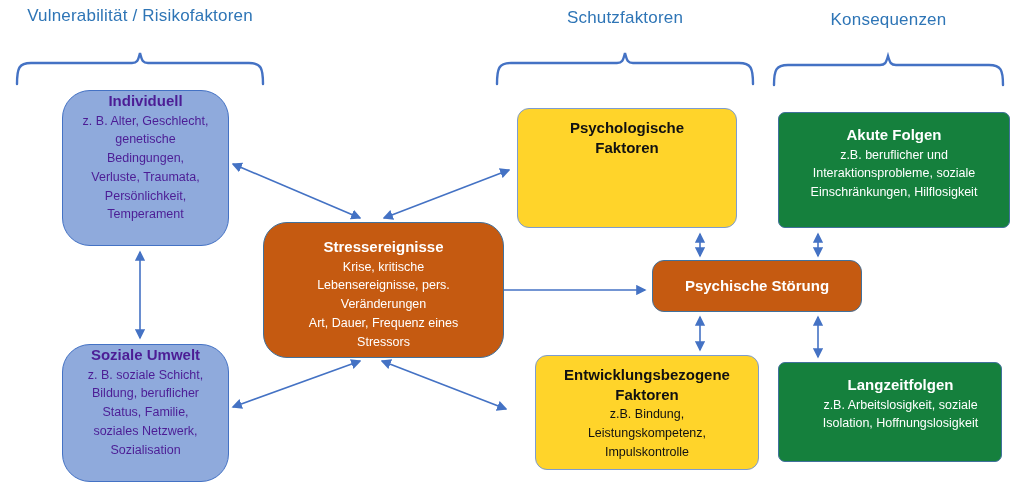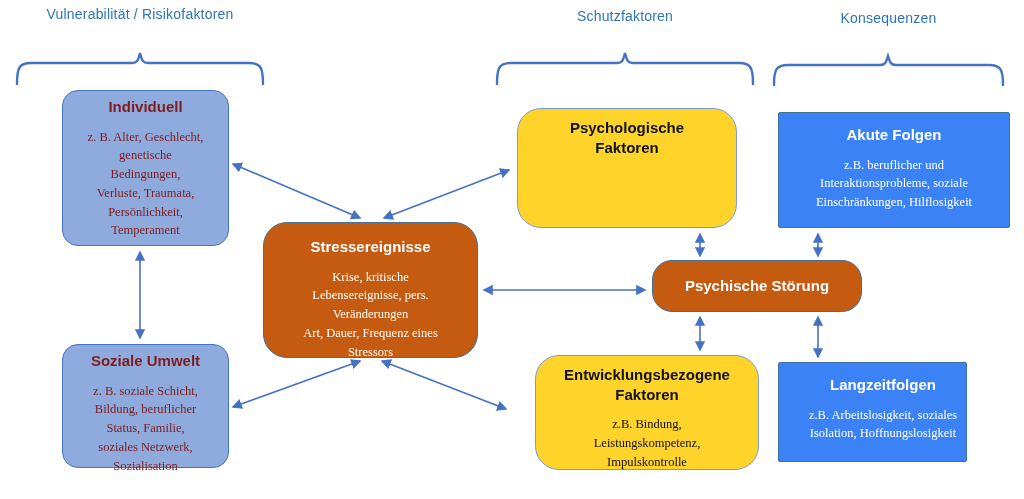--- a/index.html
+++ b/index.html
@@ -1,35 +1,35 @@
 <!DOCTYPE html>
 <html><head>
 <meta charset="utf-8">
 <style>
   html,body{margin:0;padding:0;background:#ffffff;}
   .canvas{
     position:relative;width:1024px;height:499px;overflow:hidden;background:#ffffff;
     font-family:"Liberation Sans","DejaVu Sans",sans-serif;
   }
   .hdr{
-    position:absolute;text-align:center;font-size:14px;color:#2E75B6;
+    position:absolute;text-align:center;font-size:17px;color:#2E75B6;
     letter-spacing:0.2px;
   }
   .brace{position:absolute;overflow:visible;}
   .arrows{position:absolute;left:0;top:0;pointer-events:none;}
   .box{
     position:absolute;box-sizing:border-box;text-align:center;
     border:1.5px solid #4472C4;
   }
   .box-title{font-weight:bold;font-size:15px;line-height:1.3;white-space:pre-line;}
-  .box-body{font-size:12.5px;line-height:1.5;white-space:pre-line;margin-top:11px;font-family:Liberation Serif, serif;}
-  .blue{background:#8FAADC;color:#7f1d1d;border-radius:16px;padding-top:6px;}
+  .box-body{font-size:12.5px;line-height:1.5;white-space:pre-line;margin-top:1px;}
+  .blue{background:#8FAADC;color:#4c1d95;border-radius:28px;padding-top:0;}
   .orange{background:#C55A11;color:#ffffff;border-color:#41719C;border-radius:24px;padding-top:14px;}
-  .yellow{background:#FFD42A;color:#111111;border-color:#7C9CD1;border-radius:24px;padding-top:9px;}
-  .red{background:#3b82f6;color:#ffffff;border-color:#41719C;border-radius:2px;padding-top:12px;}
+  .yellow{background:#FFD42A;color:#111111;border-color:#7C9CD1;border-radius:12px;padding-top:9px;}
+  .red{background:#15803d;color:#ffffff;border-color:#41719C;border-radius:7px;padding-top:12px;}
   .pill{
     background:#C55A11;color:#ffffff;border-color:#41719C;border-radius:12px;
     display:flex;align-items:center;justify-content:center;
     font-weight:bold;font-size:16px;
   }
 </style>
 </head>
 <body>
 
 <div class="canvas">
@@ -69,30 +69,30 @@
   <div class="box blue" style="left:62px;top:90px;width:167px;height:156px;">
     <div class="box-title">Individuell</div>
     <div class="box-body">z. B. Alter, Geschlecht,
 genetische
 Bedingungen,
 Verluste, Traumata,
 Persönlichkeit,
 Temperament</div>
   </div>
 
-  <div class="box blue" style="left:62px;top:344px;width:167px;height:124px;">
+  <div class="box blue" style="left:62px;top:344px;width:167px;height:138px;">
     <div class="box-title">Soziale Umwelt</div>
     <div class="box-body">z. B. soziale Schicht,
 Bildung, beruflicher
 Status, Familie,
 soziales Netzwerk,
 Sozialisation</div>
   </div>
 
-  <div class="box orange" style="left:263px;top:222px;width:215px;height:136px;">
+  <div class="box orange" style="left:263px;top:222px;width:241px;height:136px;">
     <div class="box-title">Stressereignisse</div>
     <div class="box-body">Krise, kritische
 Lebensereignisse, pers.
 Veränderungen
 Art, Dauer, Frequenz eines
 Stressors</div>
   </div>
 
   <div class="box yellow" style="left:517px;top:108px;width:220px;height:120px;">
     <div class="box-title">Psychologische
@@ -107,23 +107,23 @@
 Impulskontrolle</div>
   </div>
 
   <div class="box red" style="left:778px;top:112px;width:232px;height:116px;">
     <div class="box-title">Akute Folgen</div>
     <div class="box-body">z.B. beruflicher und
 Interaktionsprobleme, soziale
 Einschränkungen, Hilflosigkeit</div>
   </div>
 
-  <div class="box pill" style="left:652px;top:260px;width:210px;height:52px;border-radius:20px;">
+  <div class="box pill" style="left:652px;top:260px;width:210px;height:52px;">
     <div class="box-title" style="white-space:nowrap;">Psychische Störung</div>
   </div>
 
-  <div class="box red" style="left:778px;top:362px;width:189px;height:100px;padding-left:21px;">
+  <div class="box red" style="left:778px;top:362px;width:224px;height:100px;padding-left:21px;">
     <div class="box-title">Langzeitfolgen</div>
-    <div class="box-body">z.B. Arbeitslosigkeit, soziales
+    <div class="box-body">z.B. Arbeitslosigkeit, soziale
 Isolation, Hoffnungslosigkeit</div>
   </div>
 
 </div>
 
 </body></html>

